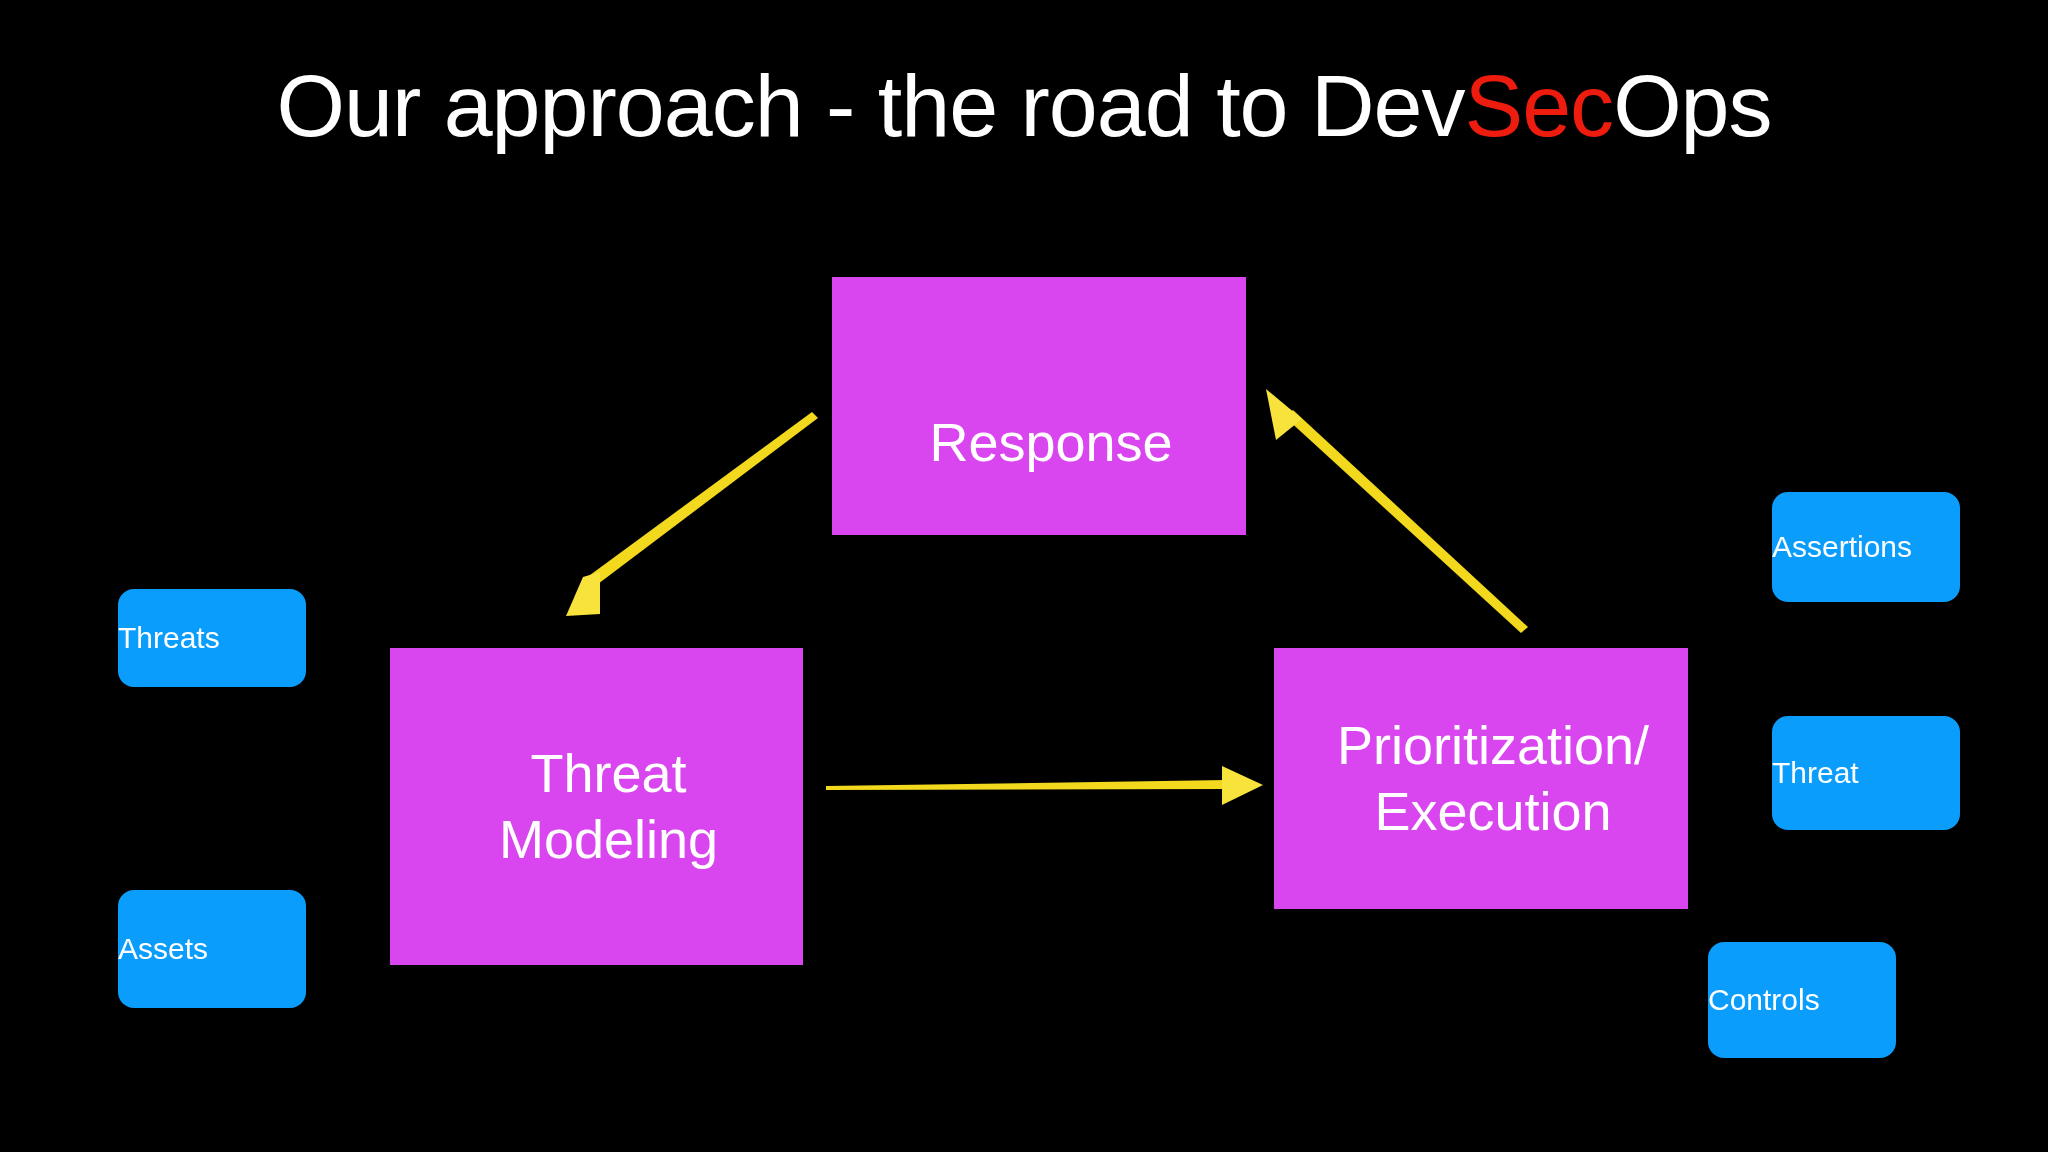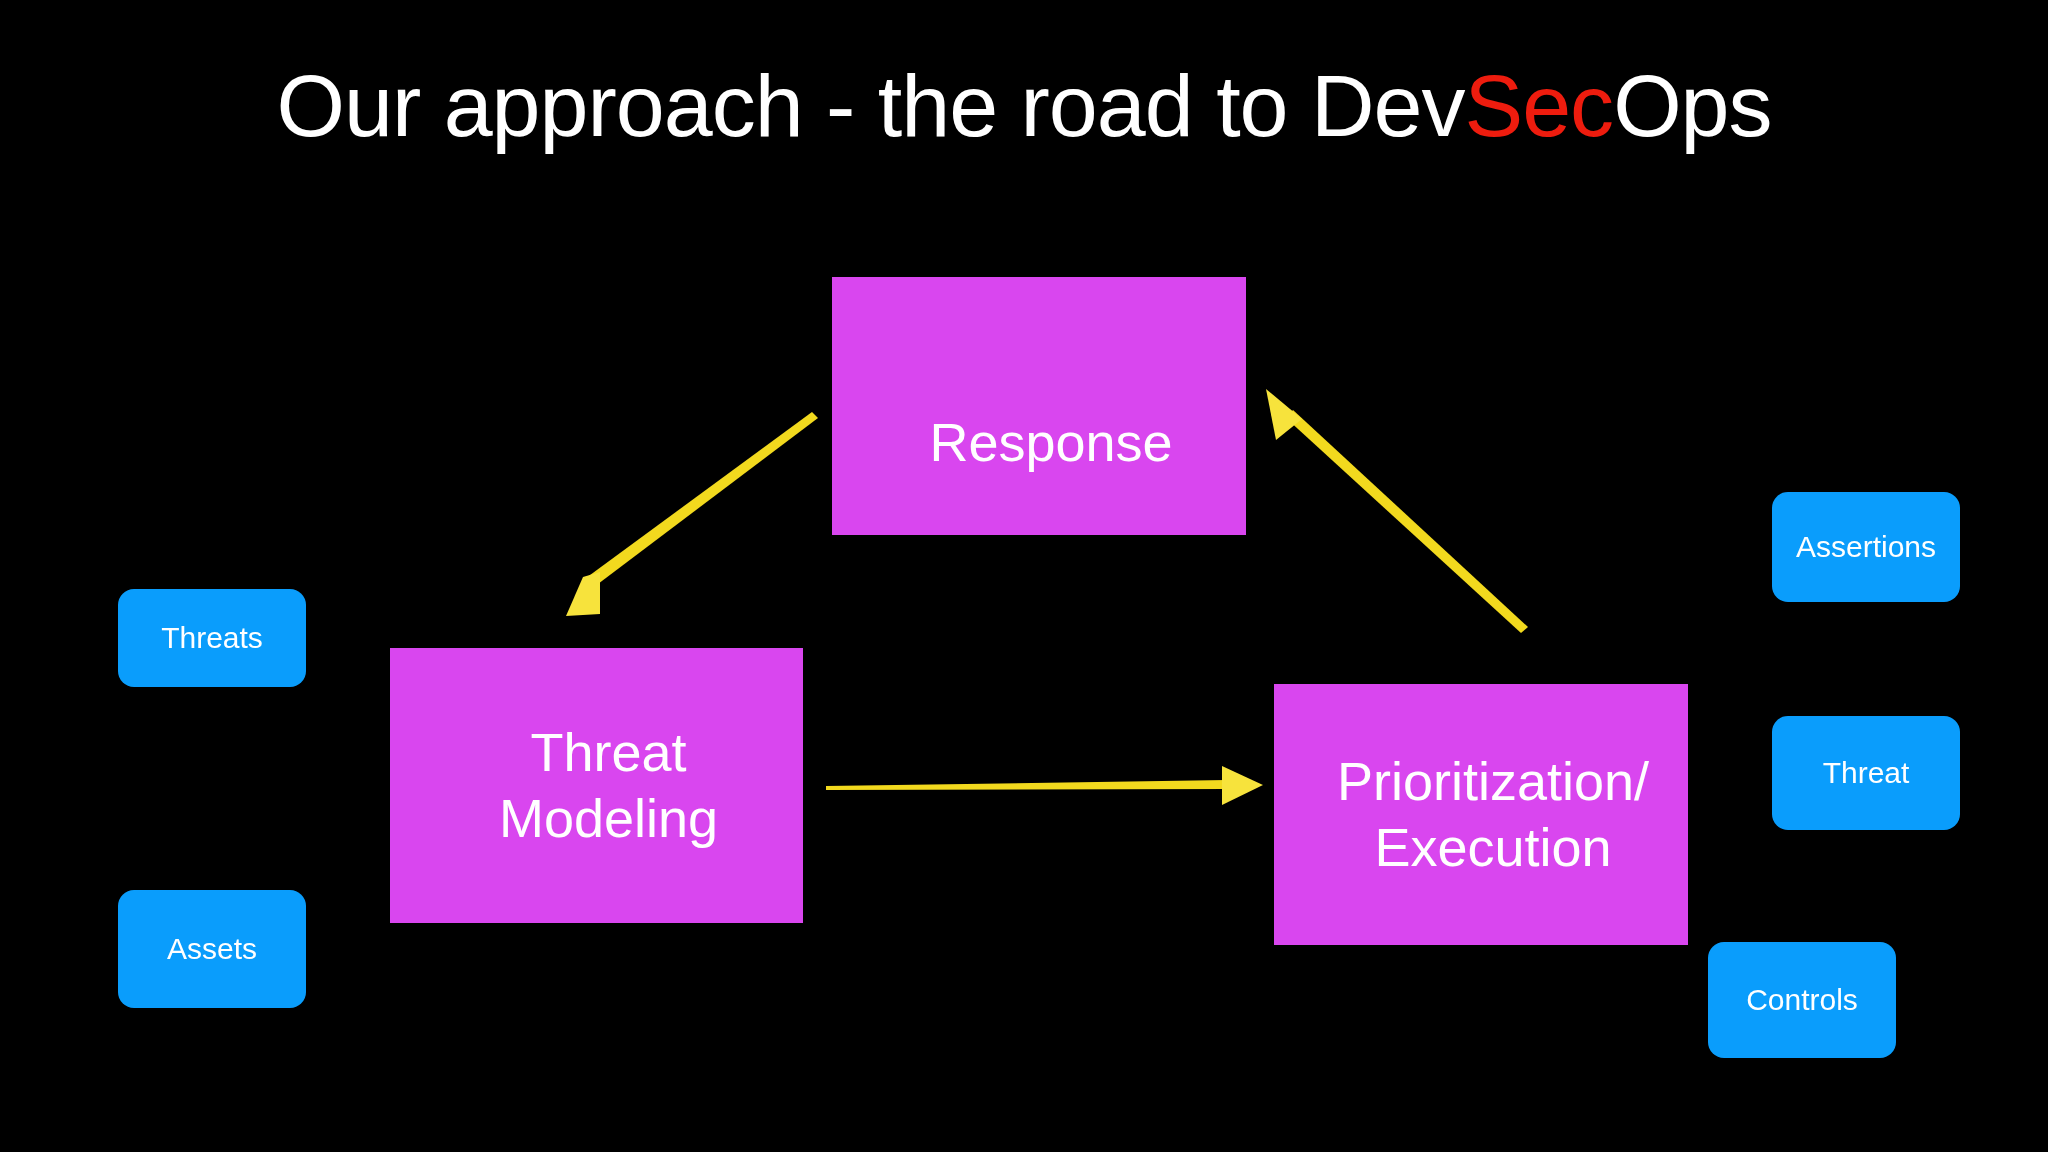--- a/index.html
+++ b/index.html
@@ -76,37 +76,37 @@
     top: 277px;
     width: 414px;
     height: 258px;
     align-items: center;
     padding-top: 74px;
   }
   #box-threat-modeling {
     left: 390px;
     top: 648px;
     width: 413px;
-    height: 275px;
+    height: 317px;
   }
   #box-prioritization {
     left: 1274px;
-    top: 684px;
+    top: 648px;
     width: 414px;
     height: 261px;
   }
 
   
   .tag-box {
     position: absolute;
     background: #0a9dfc;
     border-radius: 16px;
     display: flex;
     align-items: center;
-    justify-content: center;
+    justify-content: flex-start;
     color: #ffffff;
     font-size: 30px;
     font-weight: 400;
     box-sizing: border-box;
   }
 
   #tag-threats   { left: 118px;  top: 589px;  width: 188px; height: 98px; }
   #tag-assets    { left: 118px;  top: 890px;  width: 188px; height: 118px; }
 
   #tag-assertions { left: 1772px; top: 492px;  width: 188px; height: 110px; }

